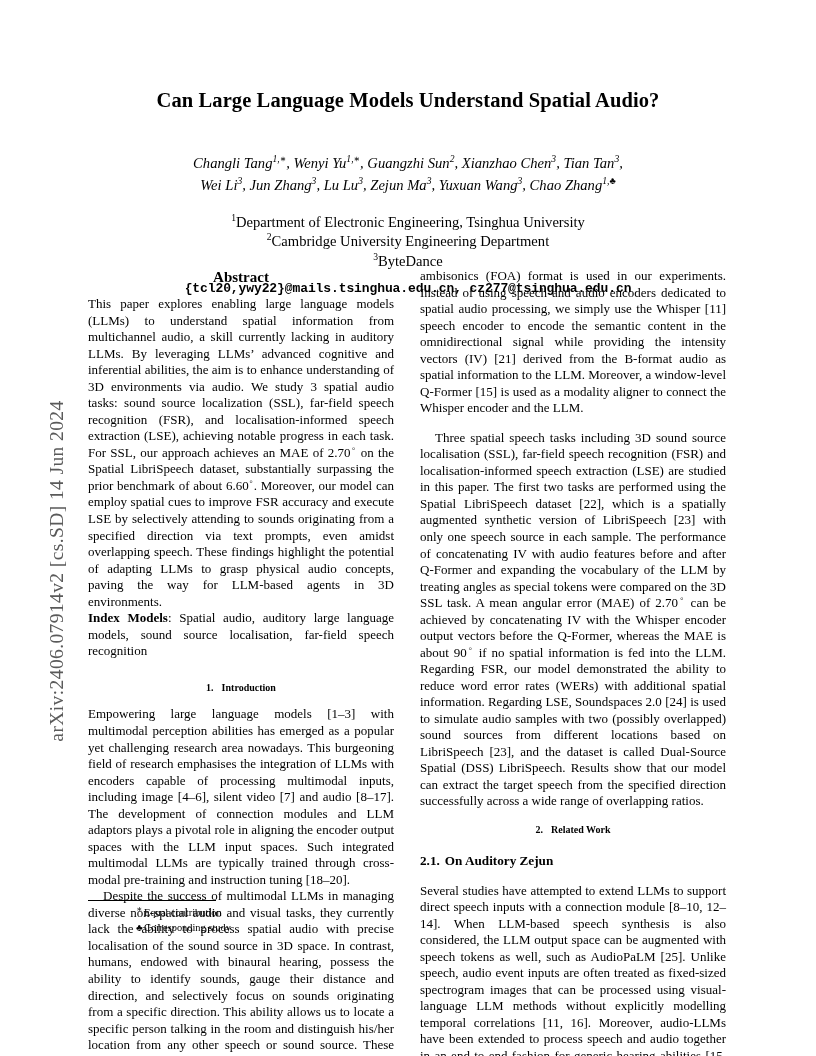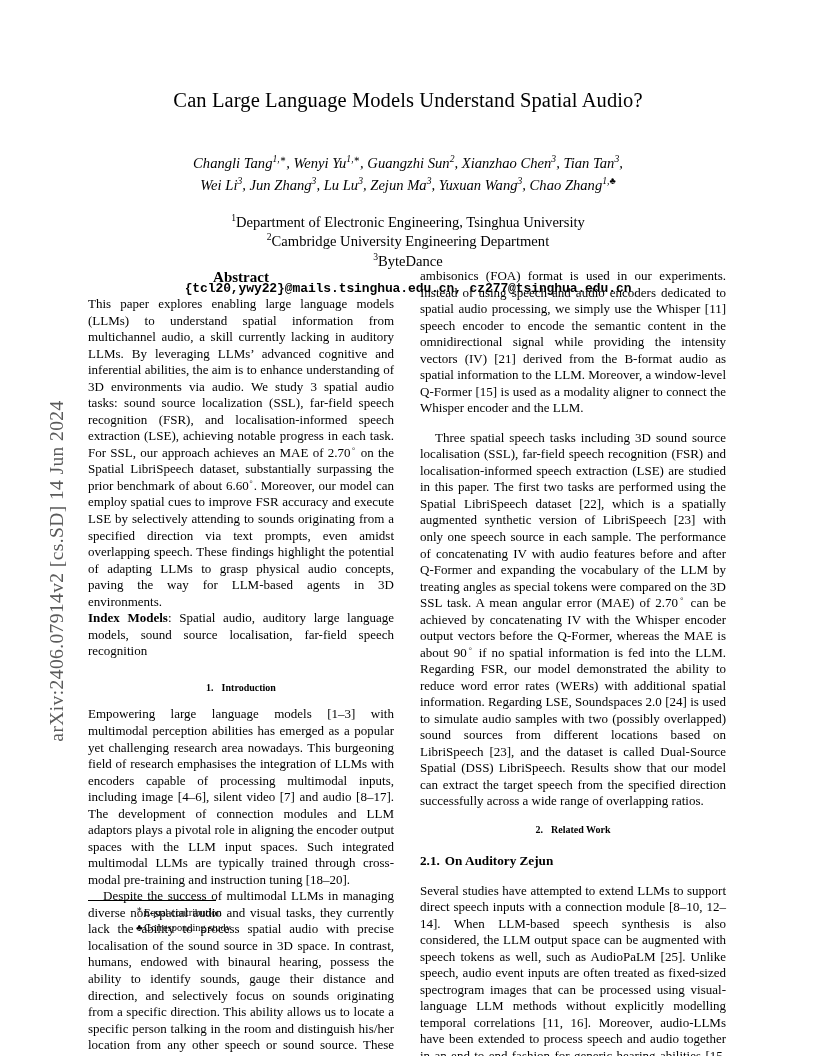--- a/index.html
+++ b/index.html
@@ -36,21 +36,21 @@
   
   .titleblock {
     position: absolute;
     left: 88px;
     top: 88px;
     width: 640px;
     text-align: center;
   }
   .paper-title {
     font-size: 20.5px;
-    font-weight: normal;
+    font-weight: bold;
     letter-spacing: 0.1px;
     margin: 0 0 38px 0;
     line-height: 1.25;
   }
   .authors {
     font-style: italic;
     font-size: 14.6px;
     line-height: 1.52;
     margin: 0 0 17px 0;
   }

